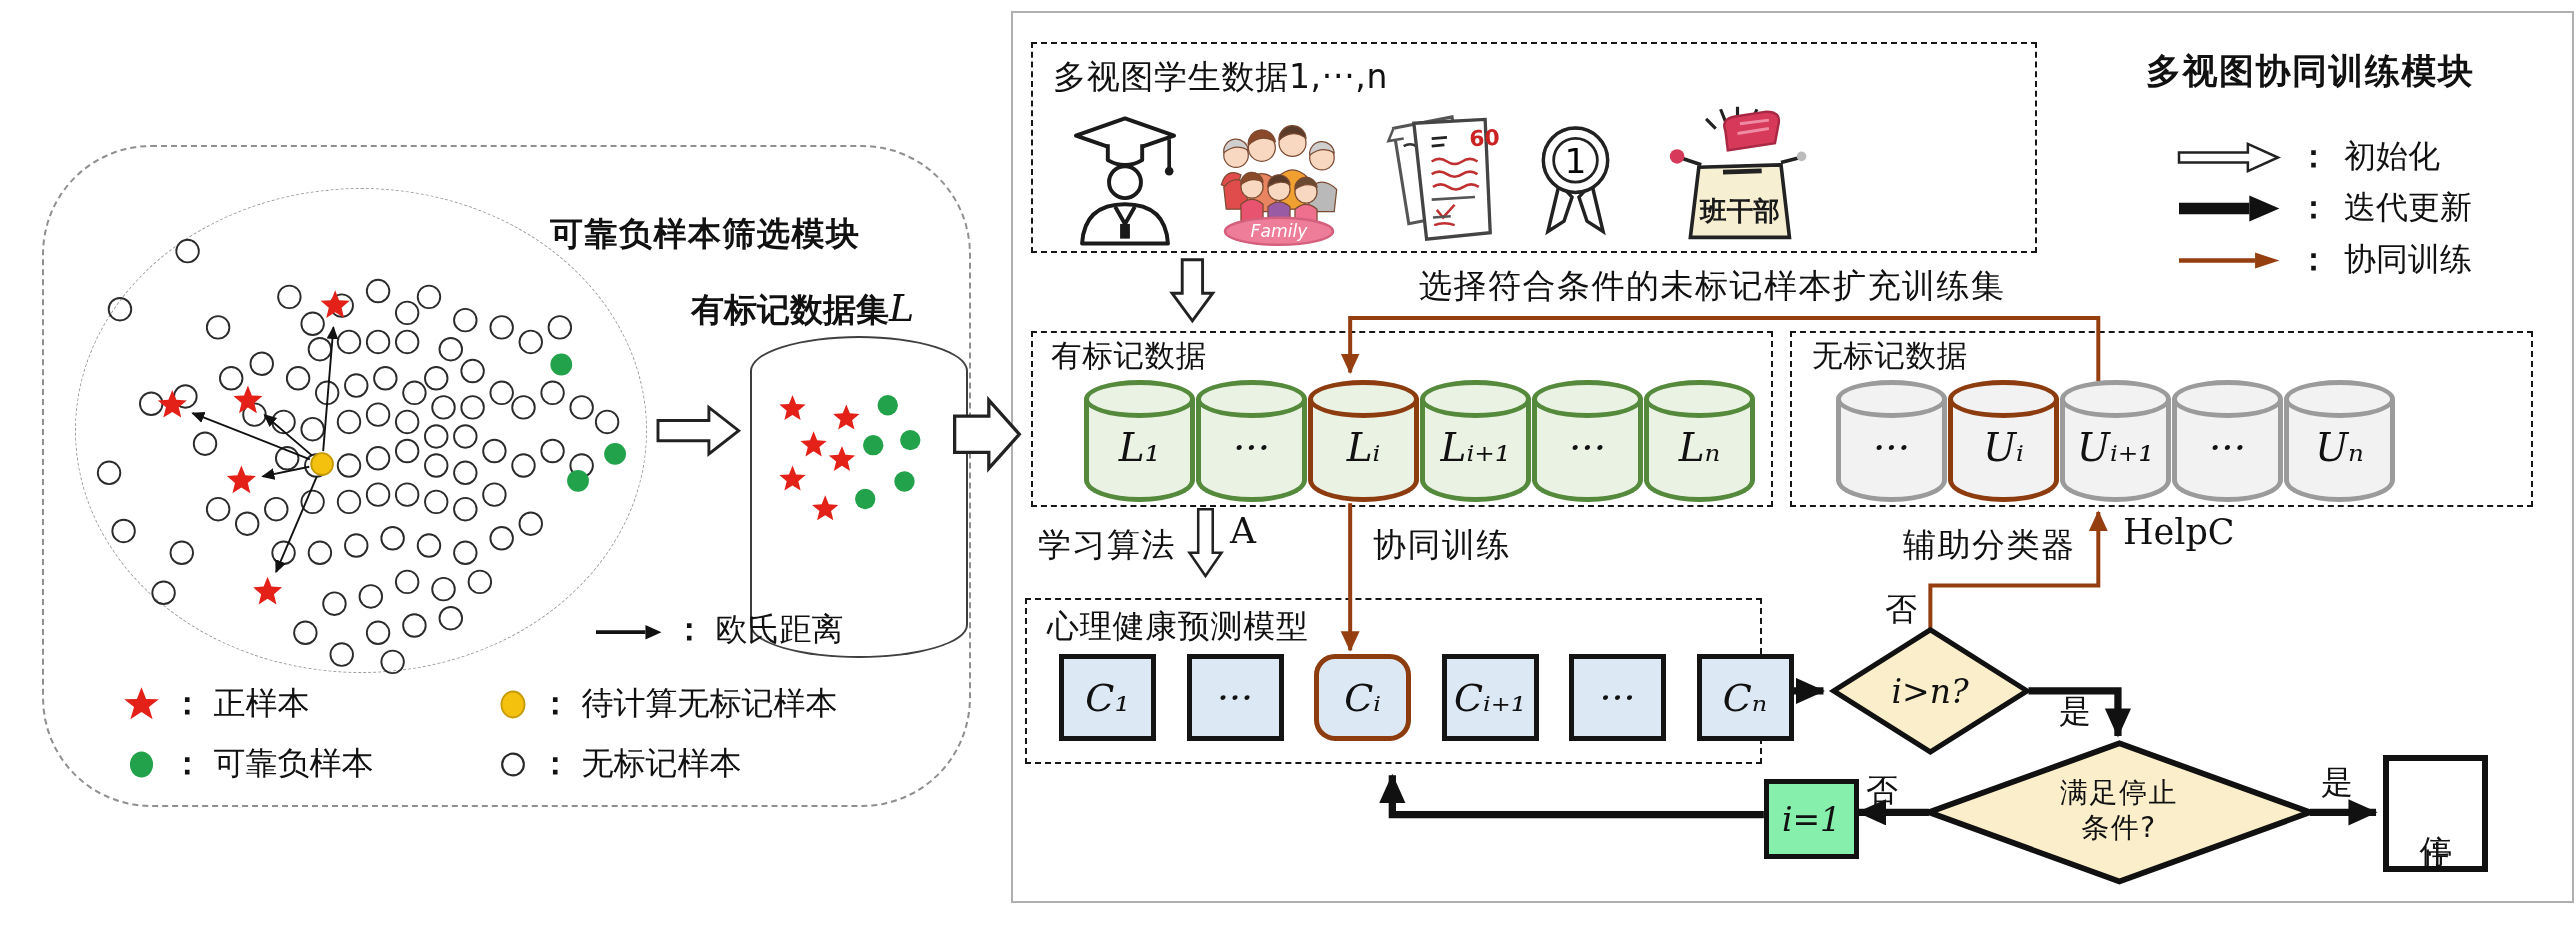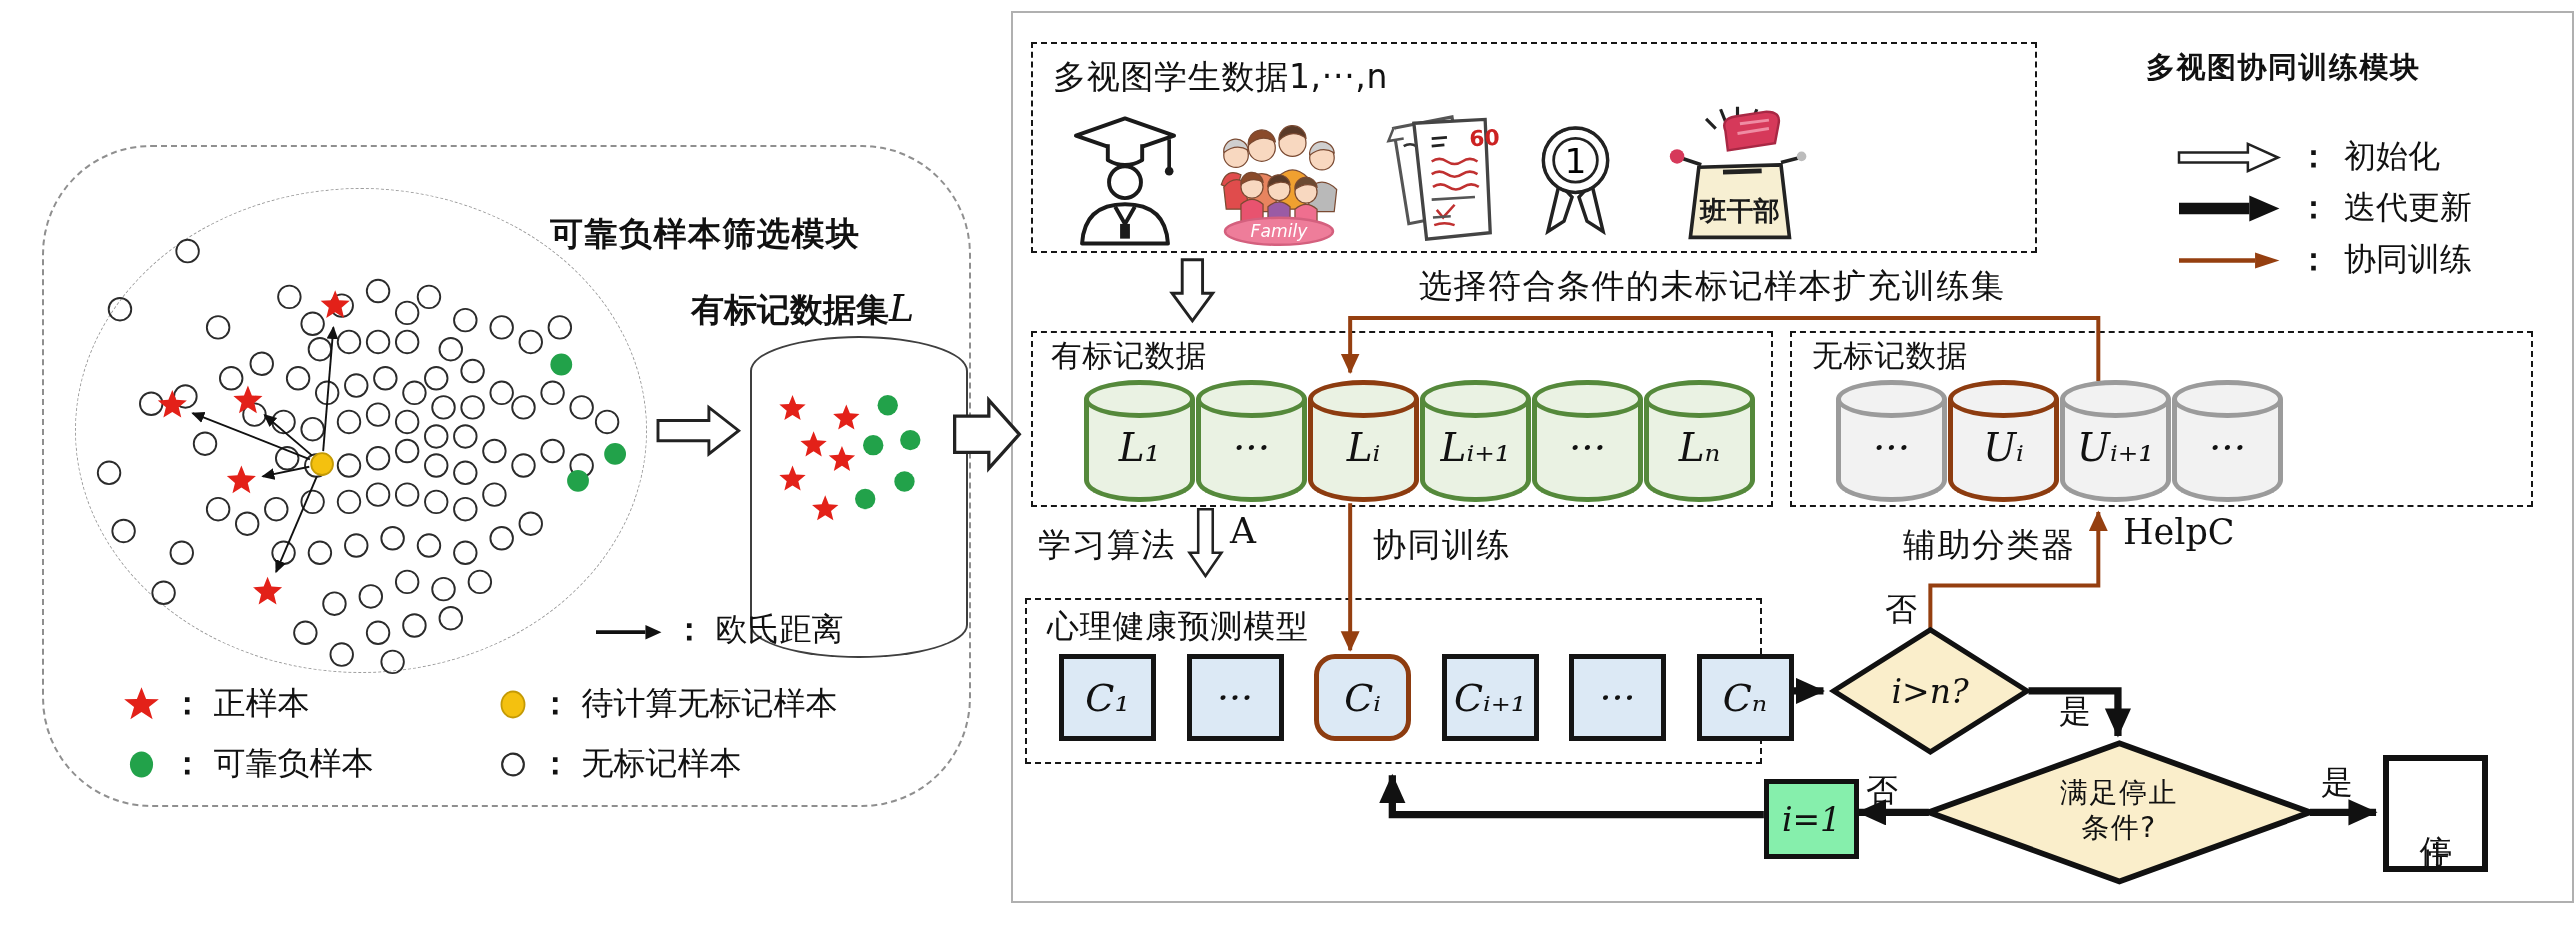--- a/index.html
+++ b/index.html
@@ -210,21 +210,21 @@
       <circle cx="10" cy="45" r="6" fill="#d6395a"></circle>
       <line x1="96" y1="50" x2="112" y2="46" stroke="#222" stroke-width="3"></line>
       <circle cx="113" cy="45" r="4" fill="#bcbcbc"></circle>
       <path d="M28,54 L96,52 L103,112 L21,112 Z" fill="#f7efd2" stroke="#222" stroke-width="3"></path>
       <line x1="48" y1="58" x2="80" y2="57" stroke="#222" stroke-width="4"></line>
       <text x="62" y="98" text-anchor="middle" font-size="22" font-weight="bold" fill="#1a1a1a">班干部</text>
     </svg>
   </div>
 
 
-  <div class="abs z10 mod-title" style="left:2146px;top:48px;font-size:29px;">多视图协同训练模块</div>
+  <div class="abs z10 mod-title" style="left:2146px;top:48px;font-size:35px;">多视图协同训练模块</div>
   <div class="abs z10 legend2-row" style="left:2174px;top:135px;">
     <svg width="109" height="33" viewBox="0 0 150 46">
       <polygon points="6,16 102,16 102,4 144,23 102,42 102,30 6,30" fill="#fff" stroke="#222" stroke-width="3.5"></polygon>
     </svg>
     <span class="lg-colon">：</span>
     <span>初始化</span>
   </div>
   <div class="abs z10 legend2-row" style="left:2174px;top:186px;">
     <svg width="109" height="33" viewBox="0 0 150 46">
       <line x1="6" y1="23" x2="104" y2="23" stroke="#111" stroke-width="16"></line>
@@ -294,20 +294,25 @@
   </div>
       <div class="cyl cyl-grey">
     <div class="cyl-body"></div>
     <div class="cyl-top"></div>
     <span class="cyl-label">Uᵢ₊₁</span>
   </div>
       <div class="cyl cyl-grey">
     <div class="cyl-body"></div>
     <div class="cyl-top"></div>
     <span class="cyl-label">···</span>
+  </div>
+      <div class="cyl cyl-grey">
+    <div class="cyl-body"></div>
+    <div class="cyl-top"></div>
+    <span class="cyl-label">Uₙ</span>
   </div>
     </div>
 
   <div class="abs z10 flow-label" style="left:1038px;top:515px;font-size:33px;">学习算法</div>
   <div class="abs z10" style="left:1230px;top:510px;font-size:36px;font-family:'DejaVu Serif','Liberation Serif',serif;">A</div>
   <div class="abs z10 flow-label" style="left:1373px;top:515px;font-size:33px;">协同训练</div>
   <div class="abs z10 flow-label" style="left:1903px;top:515px;font-size:33px;">辅助分类器</div>
   <div class="abs z10" style="left:2123px;top:512px;font-size:35px;font-family:'DejaVu Serif','Liberation Serif',serif;">HelpC</div>
 
   <div class="abs z1 dash-box" style="left:1025px;top:598px;width:737px;height:166px;"></div>

